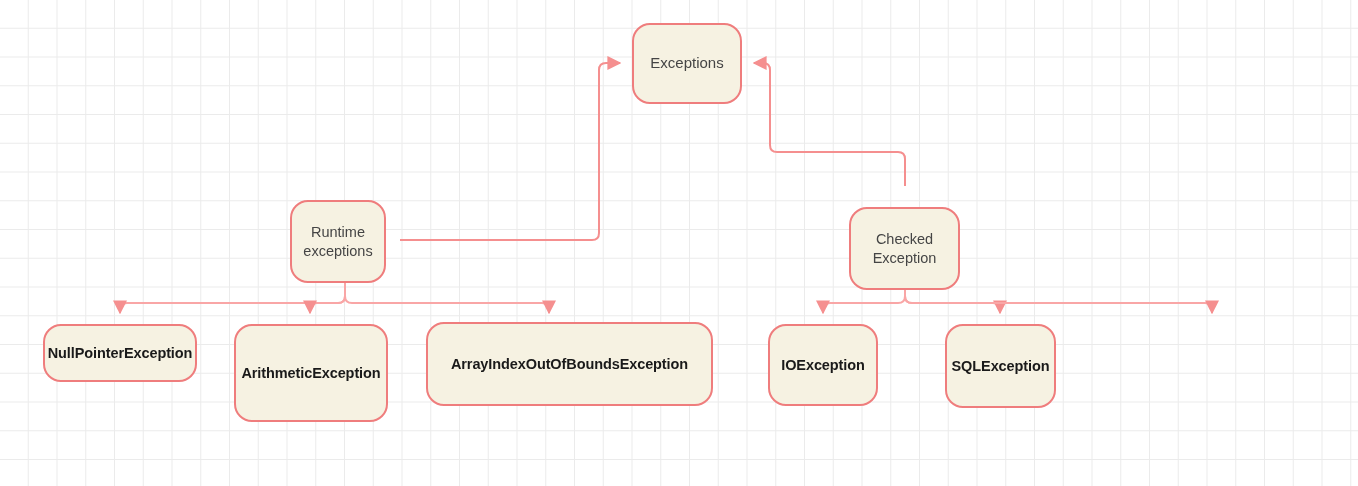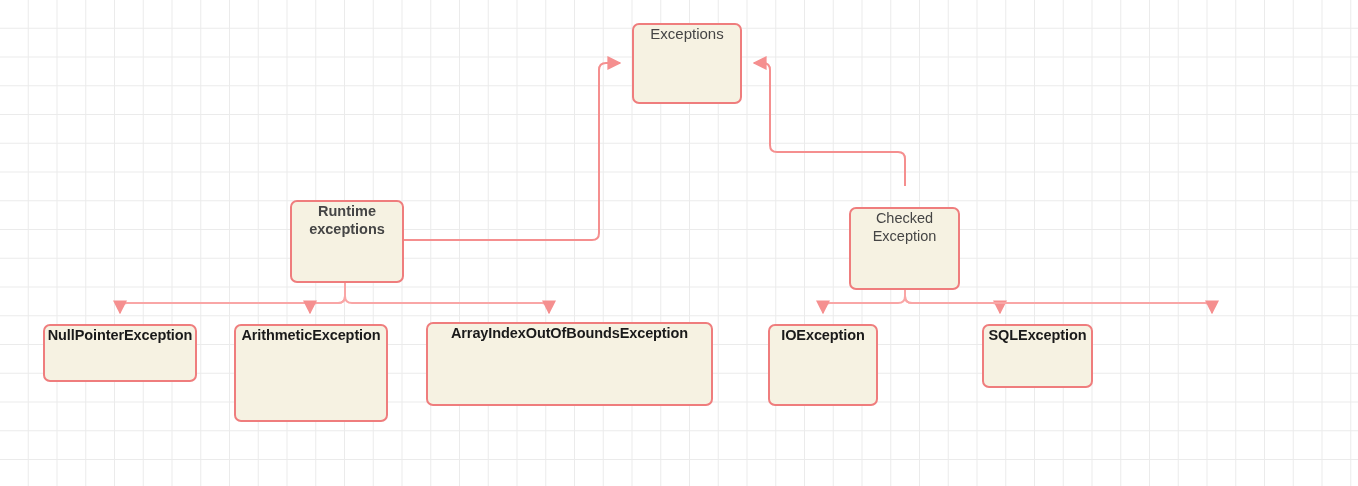--- a/index.html
+++ b/index.html
@@ -32,22 +32,23 @@
     top: 0;
     width: 1358px;
     height: 486px;
     pointer-events: none;
   }
   .node {
     position: absolute;
     box-sizing: border-box;
     background: #f6f2e2;
     border: 2px solid #ef7d7d;
-    border-radius: 7px;
+    border-radius: 18px;
     display: flex;
+    align-items: center;
     justify-content: center;
     text-align: center;
     color: #3b3b3b;
     line-height: 1.25;
   }
   .node.root {
     font-size: 15px;
     font-weight: 400;
     color: #454545;
   }
@@ -97,21 +98,21 @@
       <path d="M 905 269 L 905 296 Q 905 303 898 303 L 830 303 Q 823 303 823 310 L 823 313" fill="none" stroke="#f9a6a6" stroke-width="2" marker-end="url(#arrow-r)"></path>
       <path d="M 905 269 L 905 296 Q 905 303 912 303 L 993 303 Q 1000 303 1000 310 L 1000 313" fill="none" stroke="#f9a6a6" stroke-width="2" marker-end="url(#arrow-r)"></path>
       <path d="M 905 269 L 905 296 Q 905 303 912 303 L 1205 303 Q 1212 303 1212 310 L 1212 313" fill="none" stroke="#f9a6a6" stroke-width="2" marker-end="url(#arrow-r)"></path>
     </g>
   </svg>
 
   <div class="node root" style="left:632px; top:23px; width:110px; height:81px;">
     <span class="node-label">Exceptions</span>
   </div>
 
-  <div class="node mid" style="left:290px; top:200px; width:114px; height:83px;font-weight:bold;">
+  <div class="node mid" style="left:290px; top:200px; width:96px; height:83px;">
     <span class="node-label">Runtime
 exceptions</span>
   </div>
 
   <div class="node mid" style="left:849px; top:186px; width:111px; height:83px;margin-top:21px;">
     <span class="node-label">Checked
 Exception</span>
   </div>
 
   <div class="node leaf" style="left:43px; top:324px; width:154px; height:58px;">
@@ -123,18 +124,18 @@
   </div>
 
   <div class="node leaf" style="left:426px; top:322px; width:287px; height:84px;">
     <span class="node-label">ArrayIndexOutOfBoundsException</span>
   </div>
 
   <div class="node leaf" style="left:768px; top:324px; width:110px; height:82px;">
     <span class="node-label">IOException</span>
   </div>
 
-  <div class="node leaf" style="left:982px; top:324px; width:111px; height:64px;">
+  <div class="node leaf" style="left:945px; top:324px; width:111px; height:84px;">
     <span class="node-label">SQLException</span>
   </div>
 
 
 </div>
 
 </body></html>

